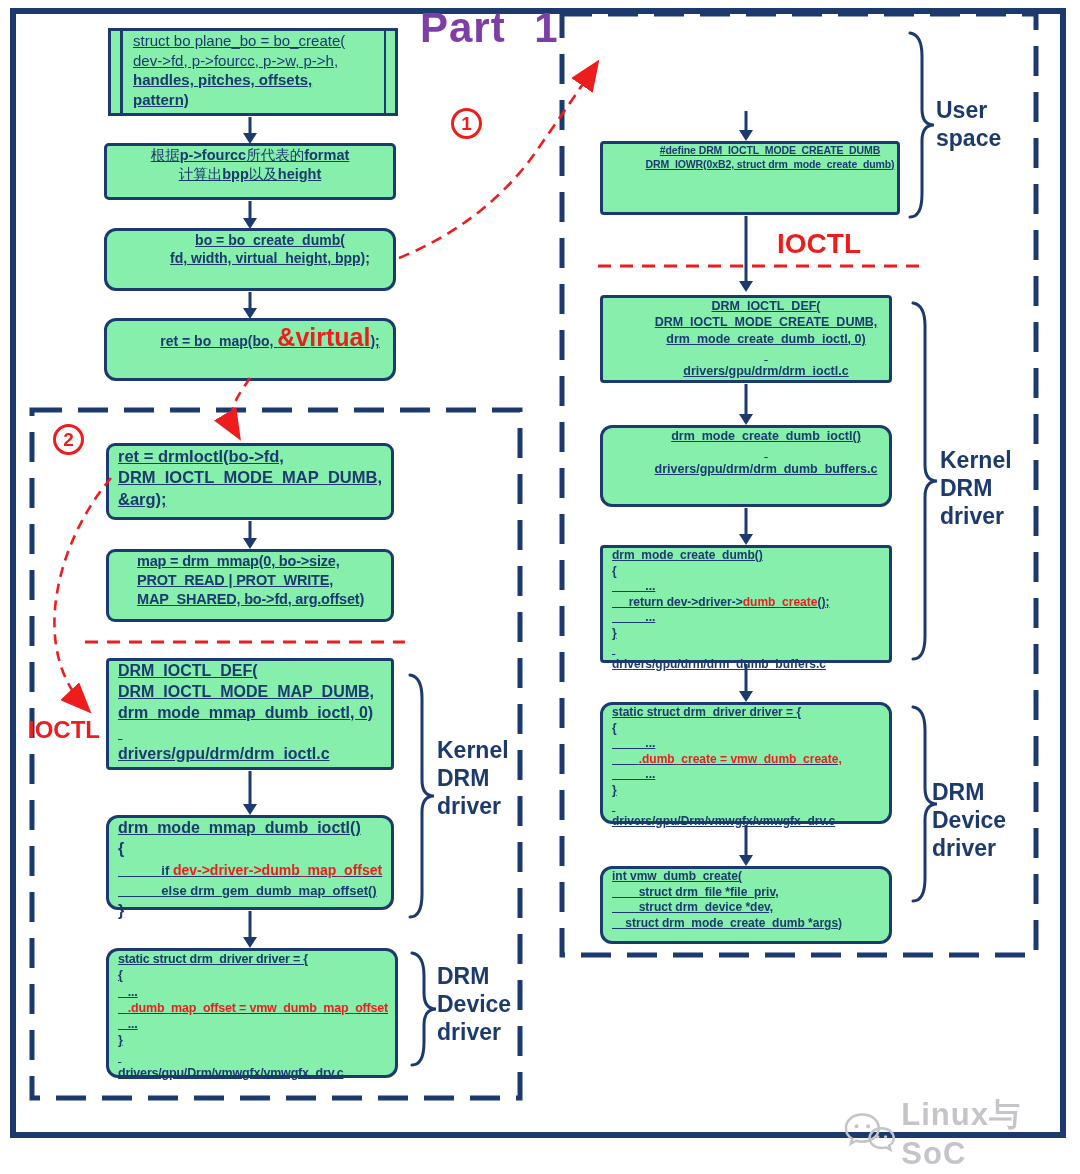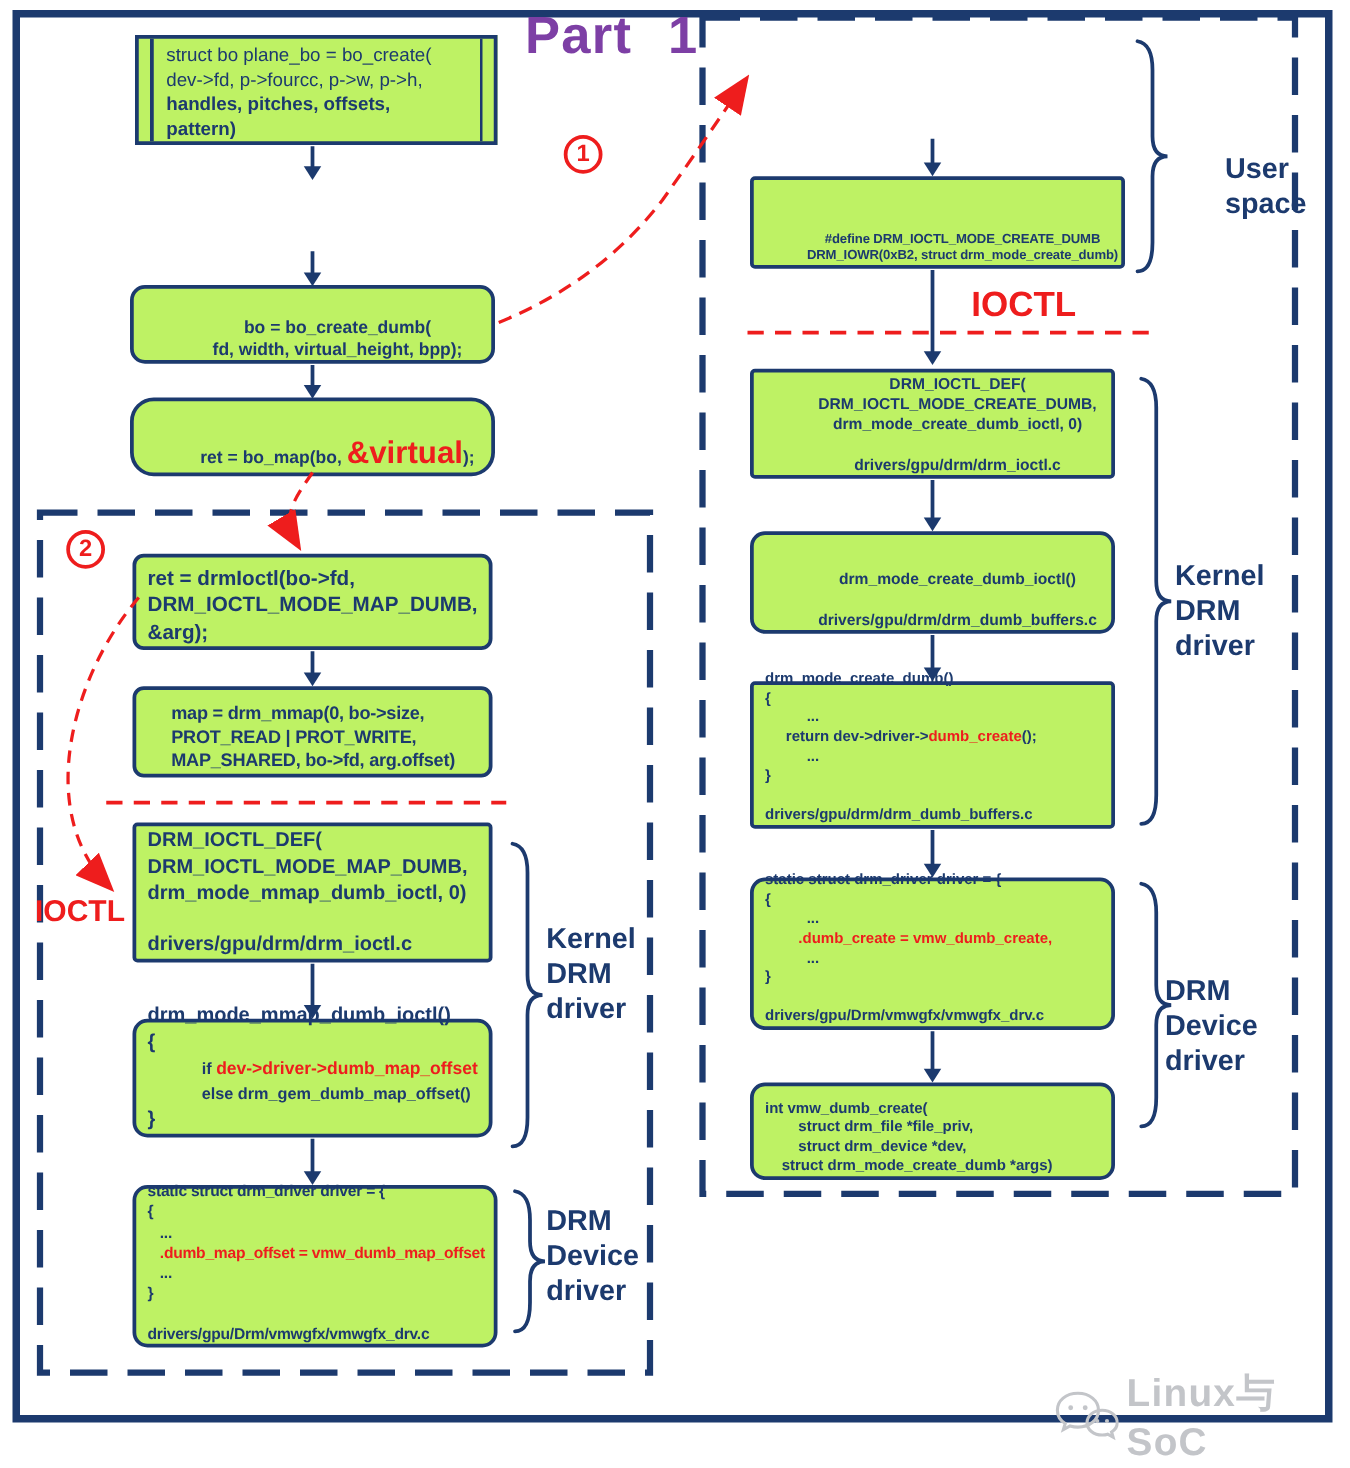--- a/index.html
+++ b/index.html
@@ -16,22 +16,22 @@
   .outer-border{
     position:absolute;left:10px;top:8px;width:1056px;height:1130px;
     border:6px solid var(--navy);box-sizing:border-box;z-index:1;background:transparent;
   }
   .page-title{
     position:absolute;left:420px;top:4px;font-size:42px;font-weight:700;
     color:var(--purple);letter-spacing:1px;word-spacing:16px;z-index:4;
   }
   .overlay{position:absolute;left:0;top:0;width:1080px;height:1174px;z-index:3;pointer-events:none;}
   .bx{
-    position:absolute;border:3px solid var(--navy);background:#bef264;box-sizing:border-box;
-    display:flex;flex-direction:column;justify-content:flex-end;z-index:2;
+    position:absolute;border:3px solid var(--navy);background:#86efac;box-sizing:border-box;
+    display:flex;flex-direction:column;justify-content:flex-start;z-index:2;text-decoration:underline;
   }
   .line{white-space:pre;line-height:1.3;}
   .b{font-weight:700;}
   .red{color:var(--red);}
   .fw-b{font-weight:700;padding-left:40px;}
   .ta-c .line{text-align:center;}
   .pad-l{padding-left:9px;padding-right:3px;}
   .r10{border-radius:12px;}
   .r8{border-radius:9px;}
   .r3{border-radius:4px;}
@@ -99,33 +99,39 @@
     <div>
         <div class="line"><span>struct bo plane_bo = bo_create(</span></div>
         <div class="line"><span>dev-&gt;fd, p-&gt;fourcc, p-&gt;w, p-&gt;h,</span></div>
         <div class="line"><span class="b">handles, pitches, offsets,</span></div>
         <div class="line"><span class="b">pattern)</span></div>
       </div>
   </div>
 
   <div class="arrow-v" style="left:242px;top:117px;height:27px;"></div>
 
+  <div class="bx ta-c" style="left:104px;top:143px;width:292px;height:57px;font-size:14.5px;border-radius:5px;">
+    <div>
+        <div class="line"><span>根据</span><span class="b">p-&gt;fourcc</span><span>所代表的</span><span class="b">format</span></div>
+        <div class="line"><span>计算出</span><span class="b">bpp</span><span>以及</span><span class="b">height</span></div>
+      </div>
+  </div>
 
   <div class="arrow-v" style="left:242px;top:201px;height:28px;"></div>
 
   <div class="bx ta-c fw-b r10" style="left:104px;top:228px;width:292px;height:63px;font-size:14px;line-height:1.45;">
     <div>
         <div class="line"><span>bo = bo_create_dumb(</span></div>
         <div class="line"><span>fd, width, virtual_height, bpp);</span></div>
       </div>
   </div>
 
   <div class="arrow-v" style="left:242px;top:292px;height:27px;"></div>
 
-  <div class="bx ta-c fw-b r10" style="left:104px;top:318px;width:292px;height:63px;font-size:14px;border-radius:19px;">
+  <div class="bx ta-c fw-b r10" style="left:104px;top:318px;width:292px;height:63px;font-size:14px;">
     <div>
         <div class="line"><span>ret = bo_map(bo, </span><span class="red" style="font-size: 25px;">&amp;virtual</span><span>);</span></div>
       </div>
   </div>
 
   <div class="step-badge" style="left:53px;top:424px;">
     <span>2</span>
   </div>
 
   <div class="bx fw-b pad-l r8" style="left:106px;top:443px;width:288px;height:77px;font-size:16.5px;line-height:1.33;">
@@ -209,21 +215,21 @@
   <div class="bx ta-c fw-b r3" style="left:600px;top:141px;width:300px;height:74px;font-size:10.5px;line-height:1.6;letter-spacing:-0.1px;">
     <div>
         <div class="line"><span>#define DRM_IOCTL_MODE_CREATE_DUMB</span></div>
         <div class="line"><span>DRM_IOWR(0xB2, struct drm_mode_create_dumb)</span></div>
       </div>
   </div>
 
   <svg class="brace" style="left:900px;top:30px;" width="40" height="190" viewBox="0 0 40 190">
     <path d="M 10 3 Q 22 5 22 26 L 22 79 Q 22 95 34 95 Q 22 95 22 111 L 22 164 Q 22 187 10 187" fill="none" stroke="#1c3a6e" stroke-width="3" stroke-linecap="round"></path>
   </svg>
-  <div class="zone-label" style="left:980px;top:96px;margin-top:24px;">User
+  <div class="zone-label" style="left:936px;top:96px;">User
 space</div>
 
   <div class="arrow-v" style="left:738px;top:216px;height:76px;"></div>
 
   <div class="ioctl-label" style="left:777px;top:228px;font-size:28px;">IOCTL</div>
 
   <div class="bx ta-c fw-b r3" style="left:600px;top:295px;width:292px;height:88px;font-size:12.5px;line-height:1.4;">
     <div>
         <div class="line"><span>DRM_IOCTL_DEF(</span></div>
         <div class="line"><span>DRM_IOCTL_MODE_CREATE_DUMB,</span></div>

